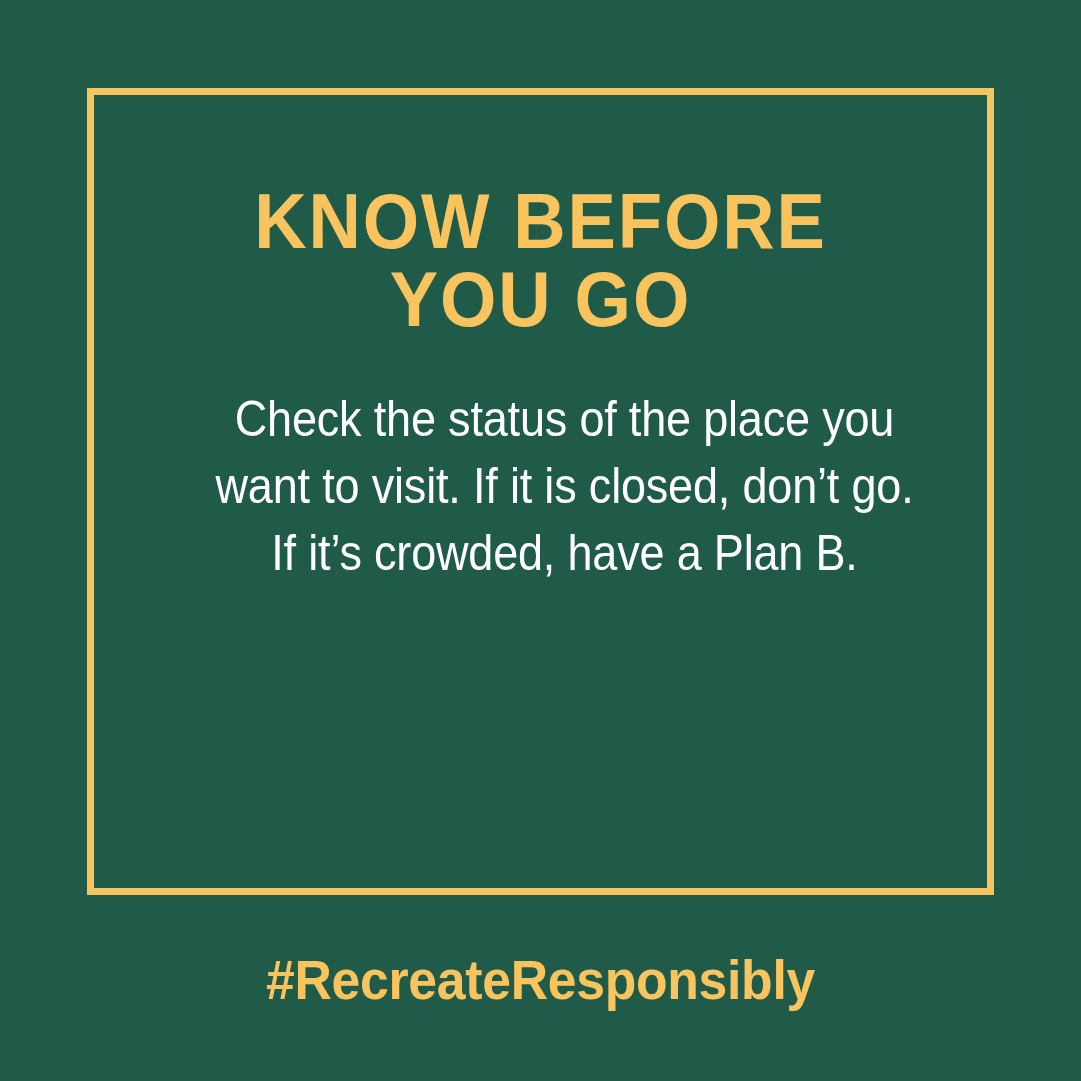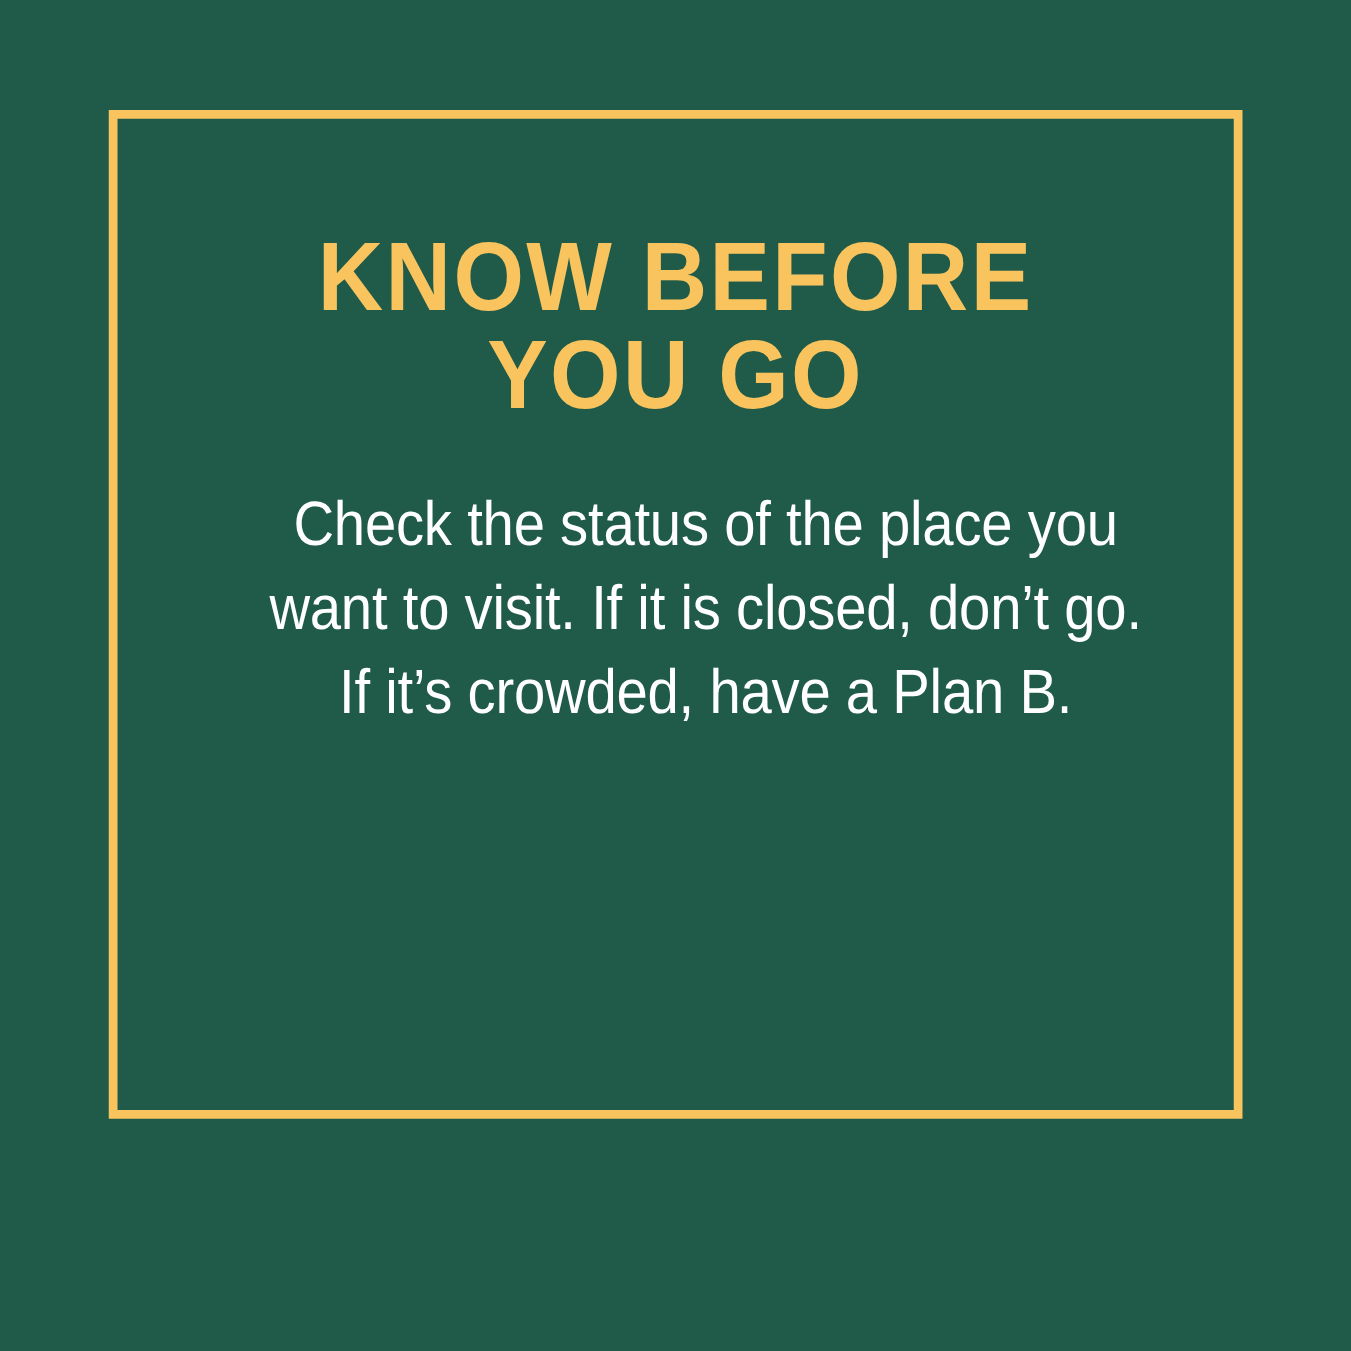--- a/index.html
+++ b/index.html
@@ -119,14 +119,17 @@
     </div>
 
     <div id="body-wrap">
       <p id="body">Check the status of the place you
 want to visit. If it is closed, don’t go.
 If it’s crowded, have a Plan B.</p>
     </div>
 
   </div>
 
+  <div id="hashtag-wrap">
+    <div id="hashtag">#RecreateResponsibly</div>
+  </div>
 
 </div>
 
 </body></html>

